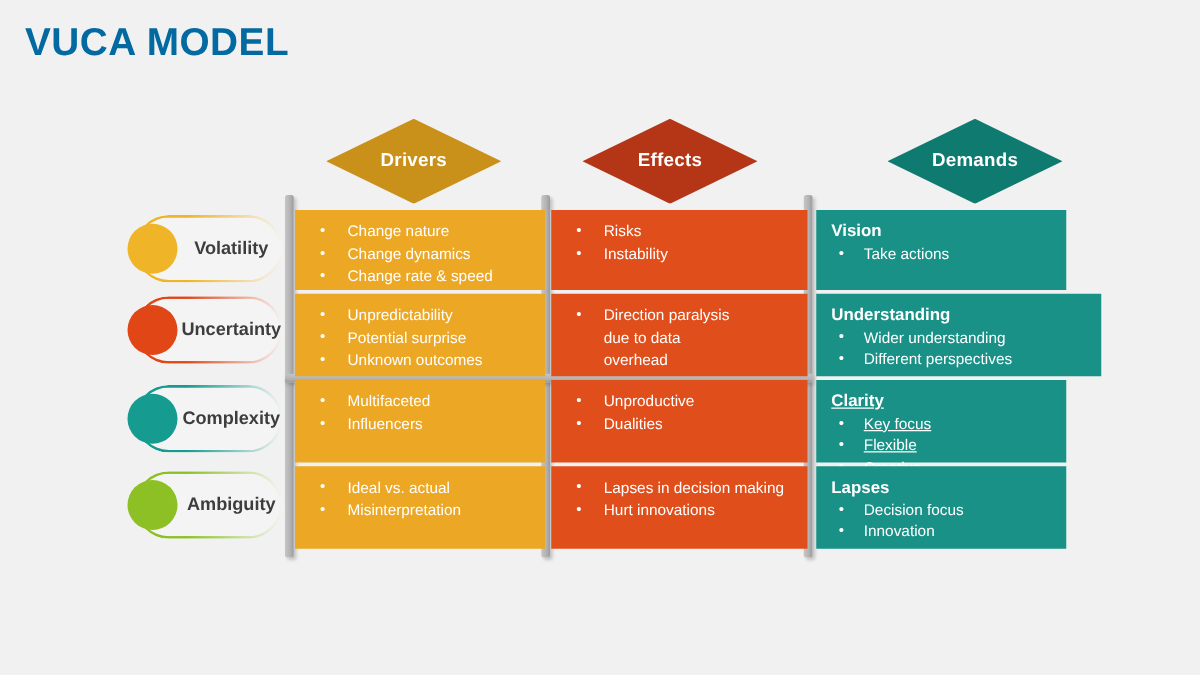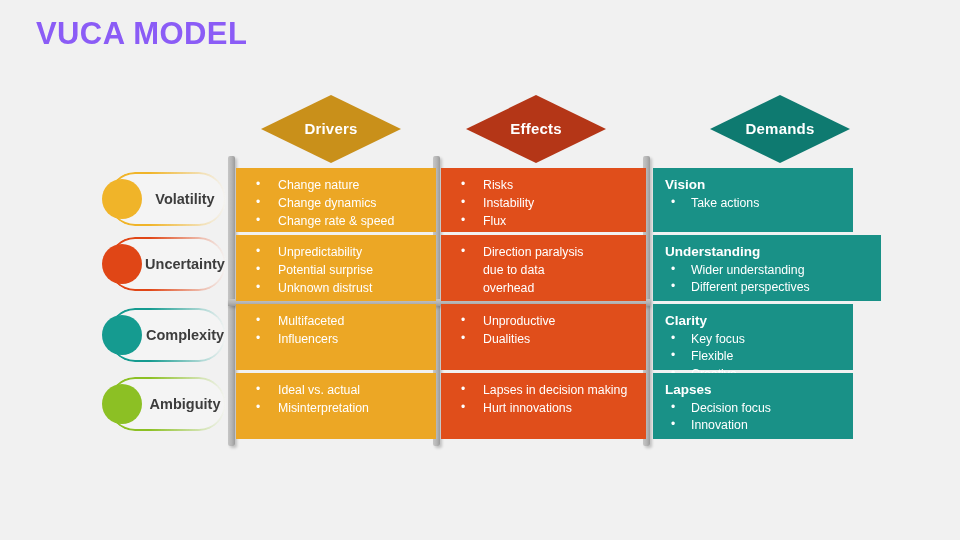--- a/index.html
+++ b/index.html
@@ -11,25 +11,25 @@
     height: 540px;
     background: #f1f1f1;
     font-family: "Liberation Sans", sans-serif;
     overflow: hidden;
     position: relative;
   }
 
   
   #page-title {
     position: absolute;
-    left: 36px;
+    left: 20px;
     top: 16px;
     font-size: 31px;
     font-weight: bold;
-    color: #8b5cf6;
+    color: #0369a1;
     letter-spacing: 0.4px;
   }
 
   
   .pill {
     position: absolute;
     left: 108px;
     width: 118px;
     height: 54px;
     border-radius: 27px;
@@ -211,42 +211,41 @@
         <ul class="bullets">
           <li>Change nature</li>
           <li>Change dynamics</li>
           <li>Change rate &amp; speed</li>
         </ul>
       </div>
       <div class="cell" style="position: absolute; left: 0px; top: 235px; width: 200px; height: 66px;">
         <ul class="bullets">
           <li>Unpredictability</li>
           <li>Potential surprise</li>
-          <li>Unknown distrust</li>
+          <li>Unknown outcomes</li>
         </ul>
       </div>
       <div class="cell" style="position: absolute; left: 0px; top: 304px; width: 200px; height: 66px;">
         <ul class="bullets">
           <li>Multifaceted</li>
           <li>Influencers</li>
         </ul>
       </div>
       <div class="cell" style="position: absolute; left: 0px; top: 373px; width: 200px; height: 66px;">
         <ul class="bullets">
           <li>Ideal vs. actual</li>
           <li>Misinterpretation</li>
         </ul>
       </div>
     </div>
     <div class="column col-effects" style="left: 441px; width: 205px; top: 0px;">
       <div class="cell" style="position: absolute; left: 0px; top: 168px; width: 205px; height: 64px;">
         <ul class="bullets">
           <li>Risks</li>
           <li>Instability</li>
-          <li>Flux</li>
         </ul>
       </div>
       <div class="cell" style="position: absolute; left: 0px; top: 235px; width: 205px; height: 66px;">
         <ul class="bullets">
           <li>Direction paralysis
 due to data
 overhead</li>
         </ul>
       </div>
       <div class="cell" style="position: absolute; left: 0px; top: 304px; width: 205px; height: 66px;">
@@ -269,21 +268,21 @@
           <li>Take actions</li>
         </ul>
       </div>
       <div class="cell" style="position: absolute; left: 0px; top: 235px; width: 228px; height: 66px;">
         <div class="cell-heading">Understanding</div>
         <ul class="bullets">
           <li>Wider understanding</li>
           <li>Different perspectives</li>
         </ul>
       </div>
-      <div class="cell" style="position: absolute; left: 0px; top: 304px; width: 200px; height: 66px;">
+      <div class="cell" style="position: absolute; left: 0px; top: 304px; width: 200px; height: 66px; text-decoration: underline;">
         <div class="cell-heading">Clarity</div>
         <ul class="bullets">
           <li>Key focus</li>
           <li>Flexible</li>
           <li>Creative</li>
         </ul>
       </div>
       <div class="cell" style="position: absolute; left: 0px; top: 373px; width: 200px; height: 66px;">
         <div class="cell-heading">Lapses</div>
         <ul class="bullets">

